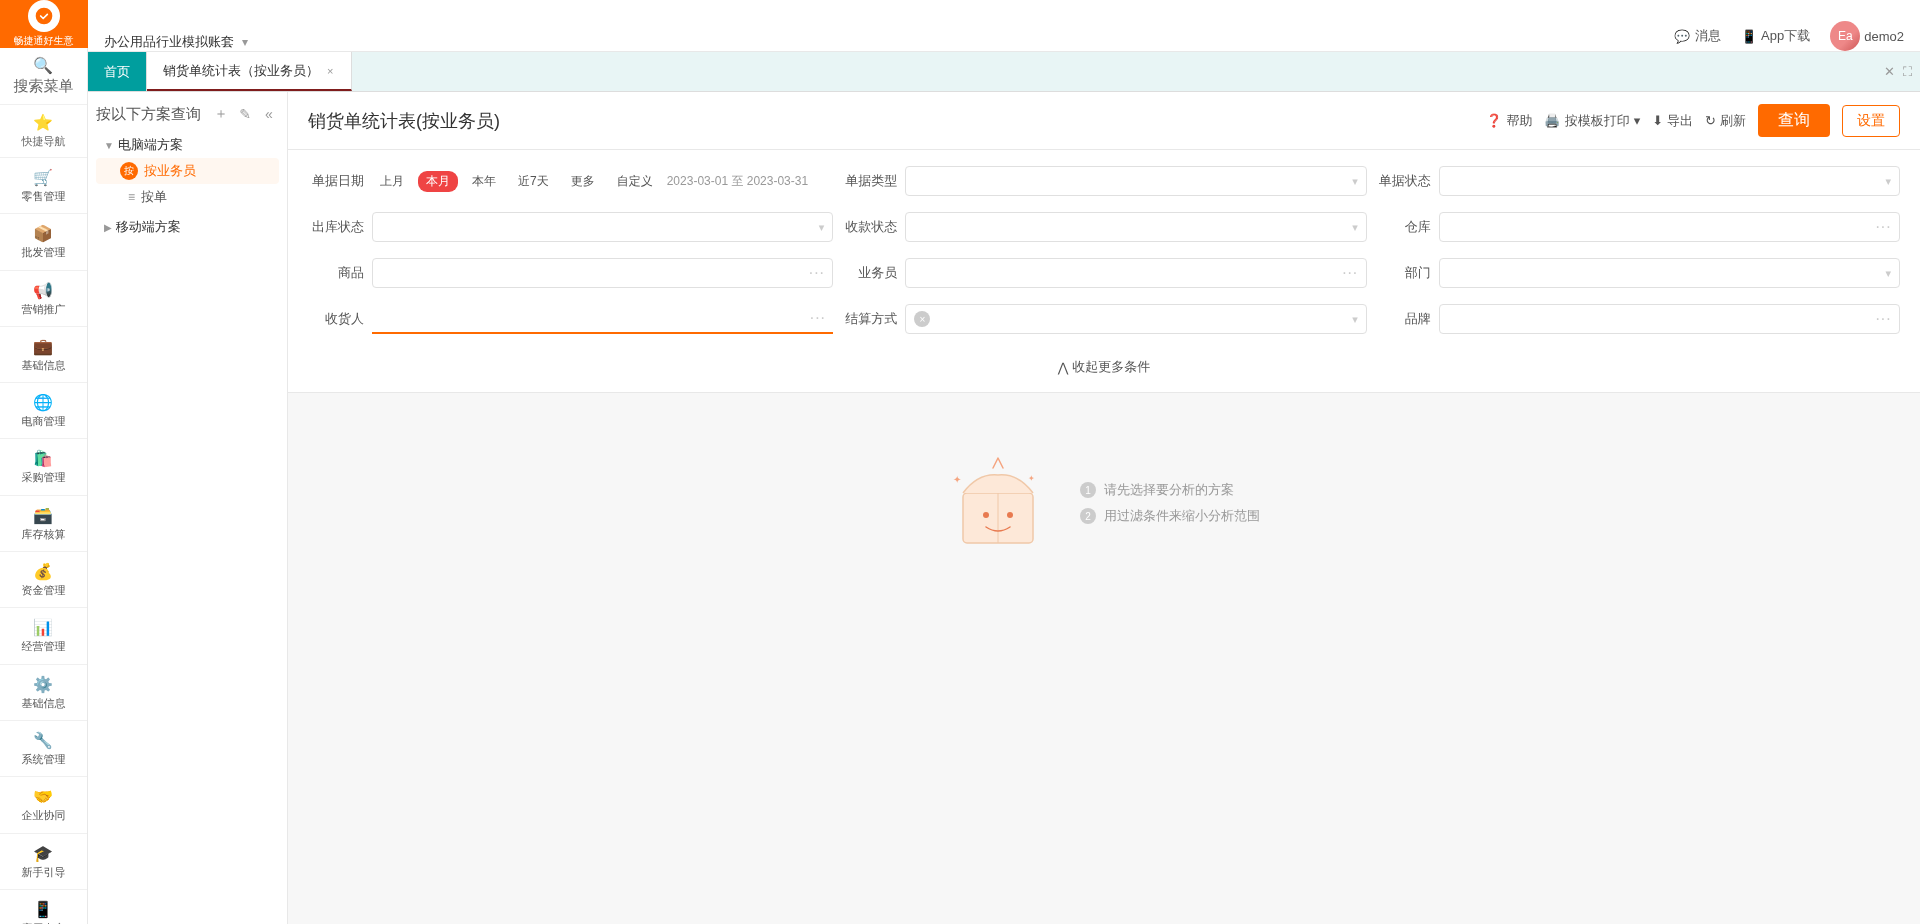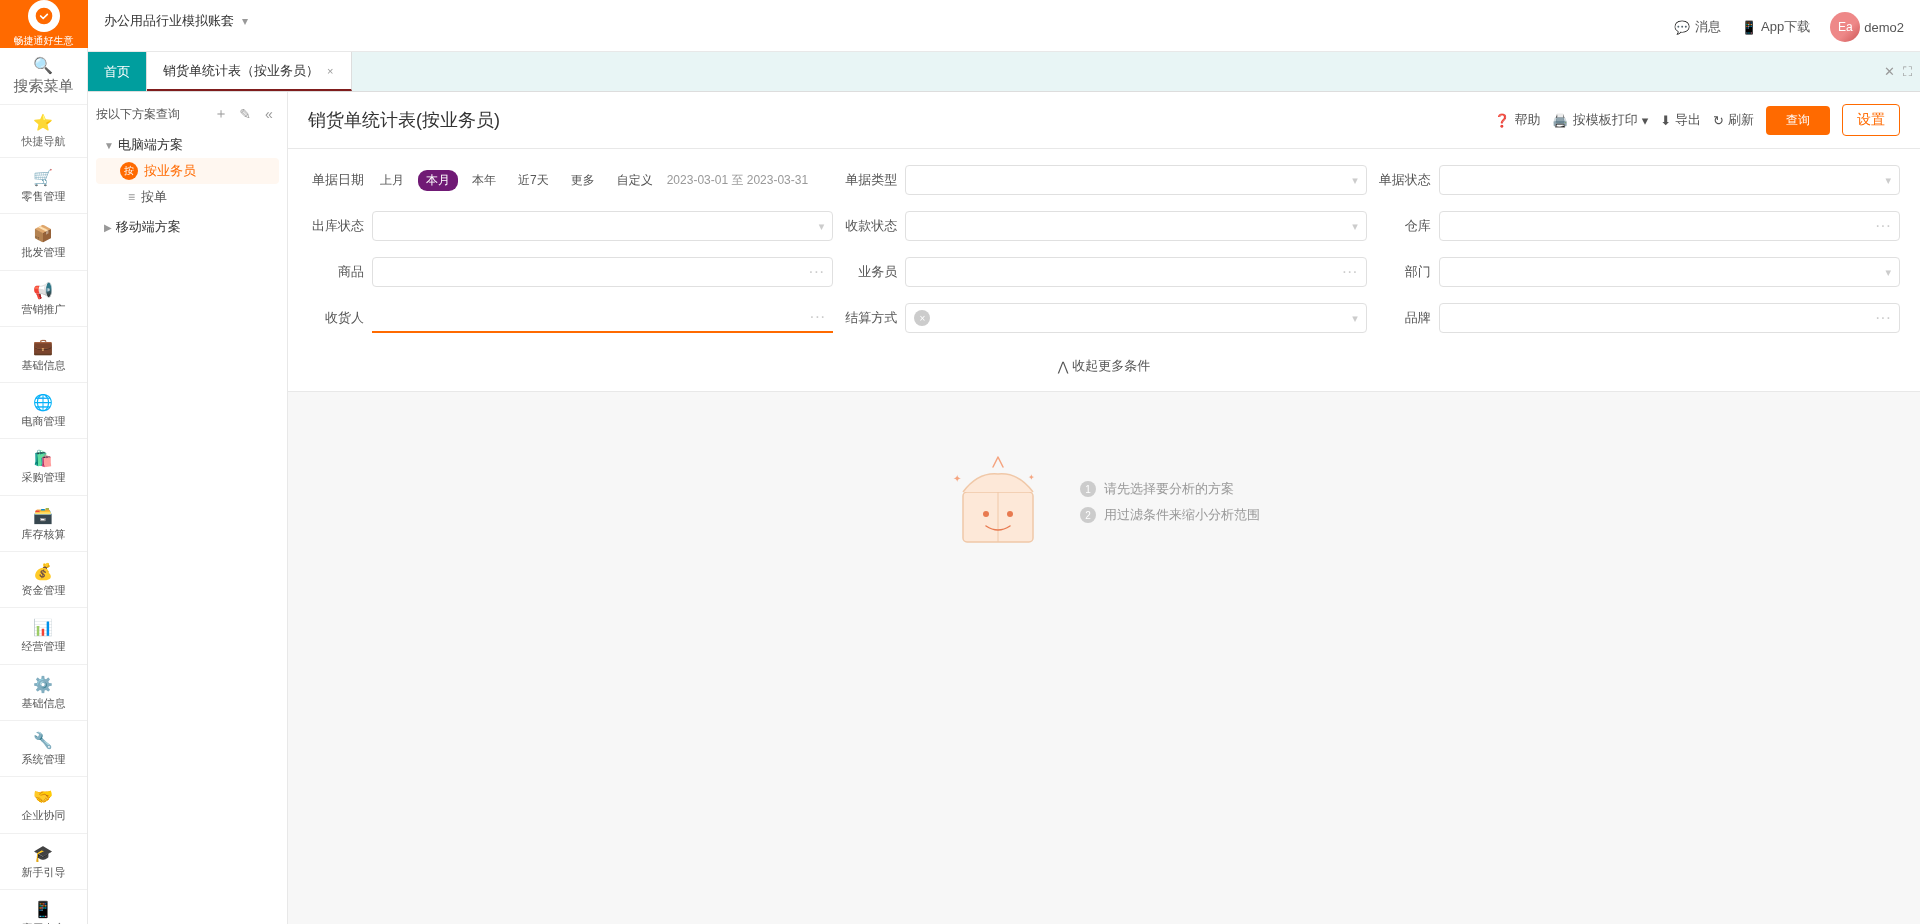--- a/index.html
+++ b/index.html
@@ -18,71 +18,71 @@
     .sidebar-nav .icon { font-size: 16px; color: #666; }
     .sidebar-nav .label { font-size: 11px; color: #666; margin-top: 2px; }
     .sidebar-item { display: flex; flex-direction: column; align-items: center; width: 100%; padding: 10px 0; cursor: pointer; border-bottom: 1px solid #f0f0f0; }
     .sidebar-item .icon { font-size: 16px; color: #666; }
     .sidebar-item .label { font-size: 11px; color: #555; margin-top: 2px; text-align: center; line-height: 1.3; }
 
     
     .main { flex: 1; display: flex; flex-direction: column; overflow: hidden; }
 
     
-    .topbar { height: 52px; background: #fff; border-bottom: 1px solid #e8e8e8; display: flex; align-items: flex-start; padding: 12px 16px; justify-content: space-between; }
+    .topbar { height: 52px; background: #fff; border-bottom: 1px solid #e8e8e8; display: flex; align-items: flex-end; padding: 0 16px; justify-content: space-between; }
     .topbar-left { display: flex; align-items: center; gap: 8px; }
     .topbar-title { font-size: 13px; color: #333; }
     .topbar-dropdown { font-size: 12px; color: #999; cursor: pointer; }
     .topbar-right { display: flex; align-items: center; gap: 20px; }
     .topbar-right .item { display: flex; align-items: center; gap: 4px; font-size: 13px; color: #555; cursor: pointer; }
 
     
     .tabs { height: 40px; background: #e8f5f5; display: flex; align-items: stretch; border-bottom: 1px solid #ddd; }
     .tab { display: flex; align-items: center; padding: 0 16px; cursor: pointer; font-size: 13px; gap: 6px; border-right: 1px solid #ddd; color: #555; }
     .tab.active { background: #fff; color: #333; border-bottom: 2px solid #7f1d1d; }
     .tab .close-btn { font-size: 11px; color: #999; cursor: pointer; padding: 2px; }
     .tab-home { background: #009e9e; color: #fff; }
     .tab-expand { margin-left: auto; display: flex; align-items: center; padding: 0 8px; cursor: pointer; font-size: 14px; color: #666; gap: 8px; }
 
     
     .content { flex: 1; display: flex; overflow: hidden; }
 
     
     .left-panel { width: 200px; background: #fff; border-right: 1px solid #e8e8e8; padding: 8px; overflow-y: auto; }
     .left-panel-header { display: flex; align-items: center; justify-content: space-between; padding: 4px 0 8px; }
-    .left-panel-header .title { font-size: 12px; color: #555; }
+    .left-panel-header .title { font-size: 15px; color: #555; }
     .left-panel-header .actions { display: flex; gap: 4px; }
     .left-panel-header .actions span { width: 20px; height: 20px; display: flex; align-items: center; justify-content: center; cursor: pointer; color: #999; font-size: 14px; border-radius: 3px; }
     .tree-item { padding: 4px 8px; cursor: pointer; border-radius: 4px; }
     .tree-item.child { padding-left: 24px; display: flex; align-items: center; gap: 6px; font-size: 13px; color: #555; }
     .tree-item.active-child { color: #ff6a00; background: #fff7f0; }
     .tree-icon-circle { width: 18px; height: 18px; border-radius: 50%; background: #ff6a00; color: #fff; font-size: 10px; display: flex; align-items: center; justify-content: center; }
     .sub-child { padding-left: 32px; display: flex; align-items: center; gap: 6px; font-size: 13px; color: #555; padding-top: 4px; padding-bottom: 4px; cursor: pointer; border-radius: 4px; }
     .sub-icon { color: #999; font-size: 12px; }
     .tree-section { margin-bottom: 4px; }
     .tree-section-header { display: flex; align-items: center; gap: 4px; padding: 4px 8px; cursor: pointer; }
     .tree-section-header .arrow { font-size: 10px; color: #999; }
 
     
     .right-panel { flex: 1; background: #f7f7f7; overflow: auto; }
     .page-header { background: #fff; padding: 12px 20px; display: flex; align-items: center; justify-content: space-between; border-bottom: 1px solid #e8e8e8; }
     .page-title { font-size: 18px; font-weight: 500; color: #333; }
     .page-actions { display: flex; align-items: center; gap: 12px; }
     .page-action-btn { display: flex; align-items: center; gap: 4px; font-size: 13px; color: #555; cursor: pointer; }
-    .btn-query { background: #ff6a00; color: #fff; border: none; padding: 6px 20px; border-radius: 4px; cursor: pointer; font-size: 12px; }
+    .btn-query { background: #ff6a00; color: #fff; border: none; padding: 6px 20px; border-radius: 4px; cursor: pointer; font-size: 16px; }
     .btn-settings { background: #fff; color: #ff6a00; border: 1px solid #ff6a00; padding: 6px 14px; border-radius: 4px; cursor: pointer; font-size: 14px; }
 
     
     .filter-area { background: #fff; padding: 16px 20px; border-bottom: 1px solid #e8e8e8; }
     .filter-row { display: flex; align-items: center; gap: 8px; margin-bottom: 16px; }
     .filter-row:last-child { margin-bottom: 0; }
     .filter-item { display: flex; align-items: center; gap: 8px; flex: 1; }
     .filter-label { font-size: 13px; color: #555; white-space: nowrap; min-width: 56px; text-align: right; }
     .date-btn { padding: 2px 8px; border-radius: 3px; font-size: 12px; cursor: pointer; color: #555; }
-    .date-btn.active { background: #701a75; color: #fff; border-radius: 9px; }
+    .date-btn.active { background: #ef4444; color: #fff; border-radius: 9px; }
     .date-range-text { font-size: 12px; color: #999; }
     .filter-select { flex: 1; border: 1px solid #e0e0e0; border-radius: 4px; height: 30px; display: flex; align-items: center; padding: 0 8px; justify-content: space-between; background: #fff; cursor: pointer; }
     .filter-select .placeholder { color: #ccc; font-size: 13px; }
     .filter-select .arrow { font-size: 11px; color: #ccc; }
     .filter-dots { color: #ccc; font-size: 16px; cursor: pointer; margin-left: 4px; }
     .filter-clear { width: 16px; height: 16px; border-radius: 50%; background: #ccc; color: #fff; font-size: 10px; display: flex; align-items: center; justify-content: center; cursor: pointer; }
     .collapse-btn { display: flex; align-items: center; justify-content: center; gap: 4px; cursor: pointer; font-size: 13px; color: #555; margin-top: 8px; }
 
     .filter-input { flex: 1; border: none; outline: none; font-size: 13px; color: #333; background: transparent; }
     .filter-input::placeholder { color: #ccc; }

